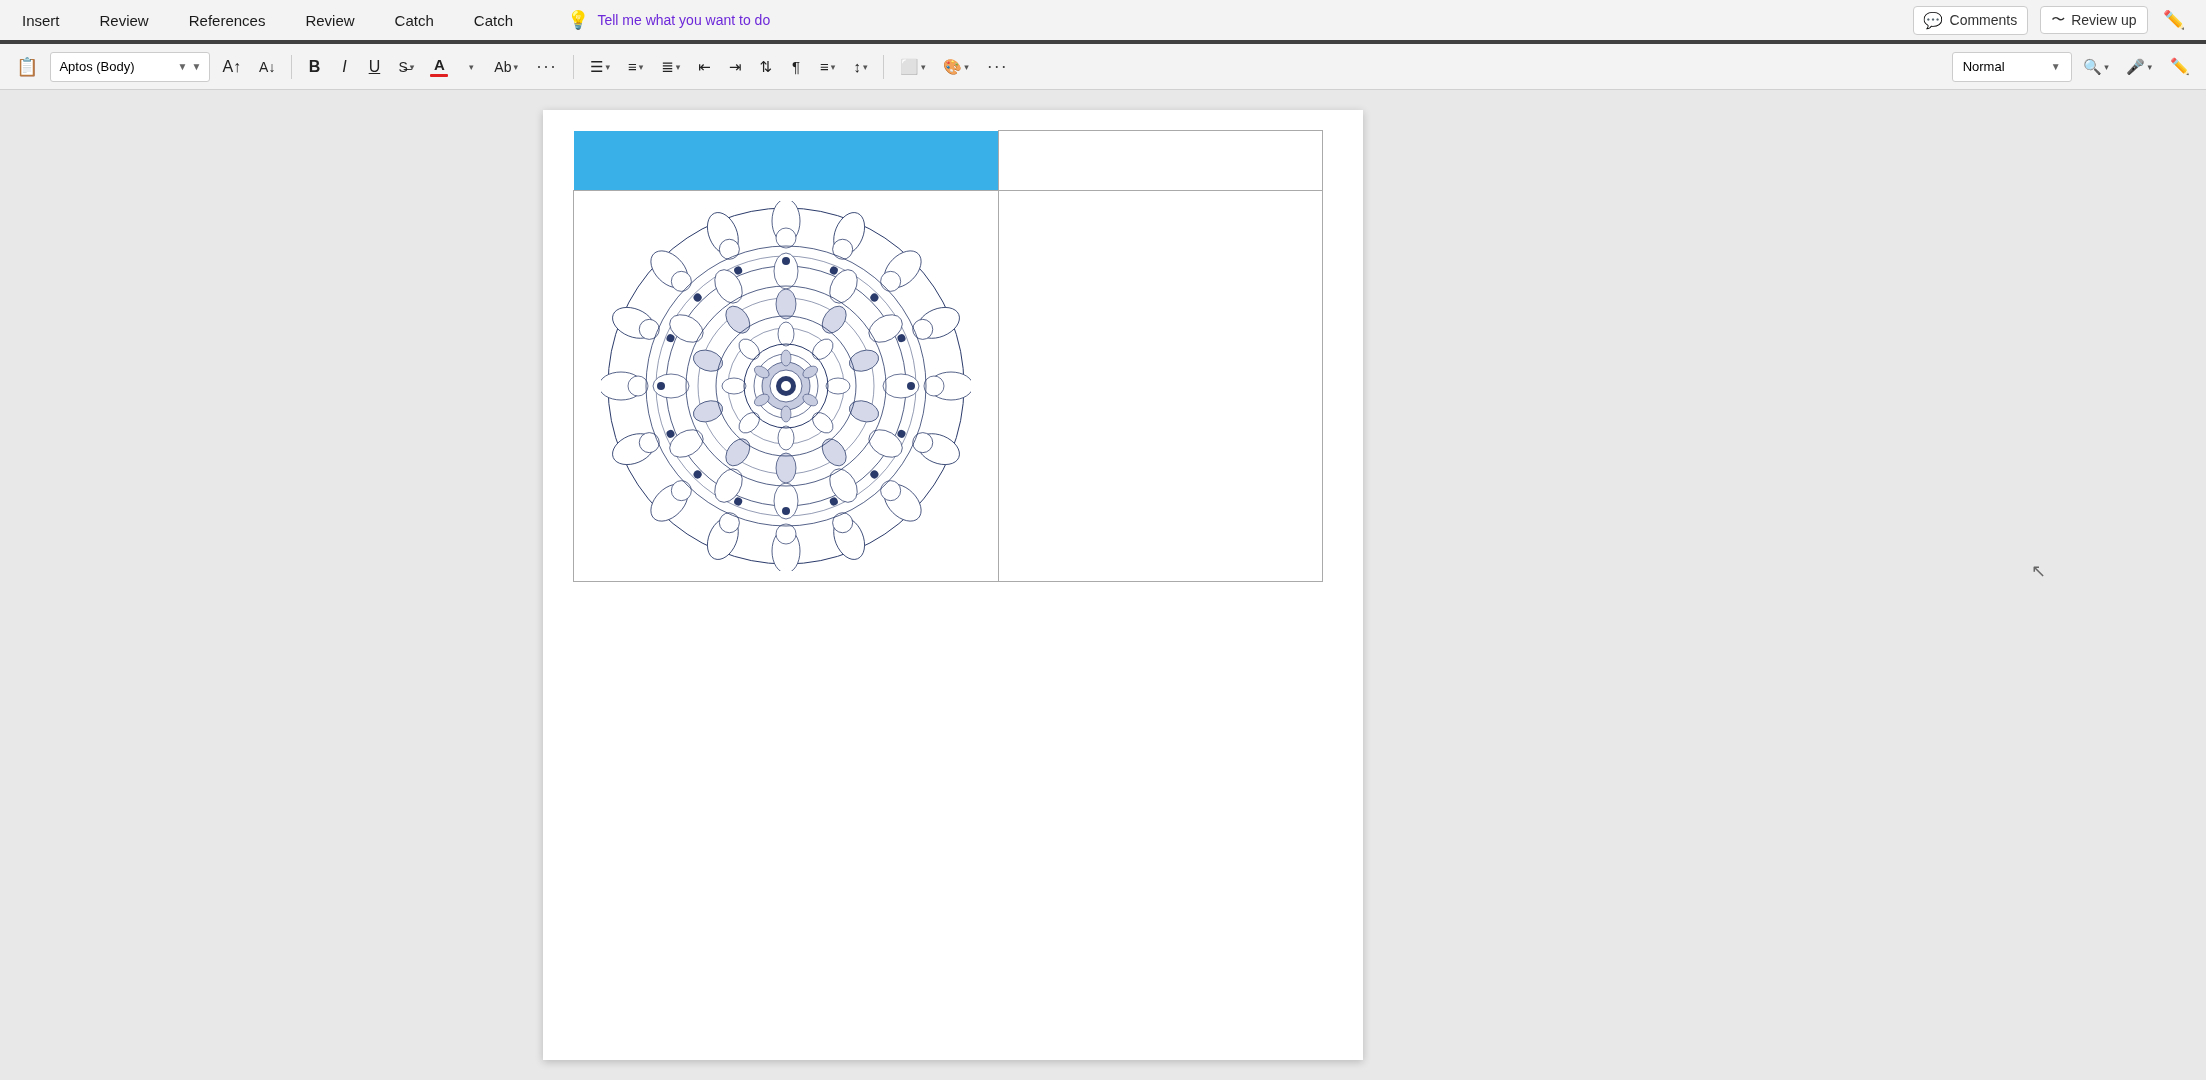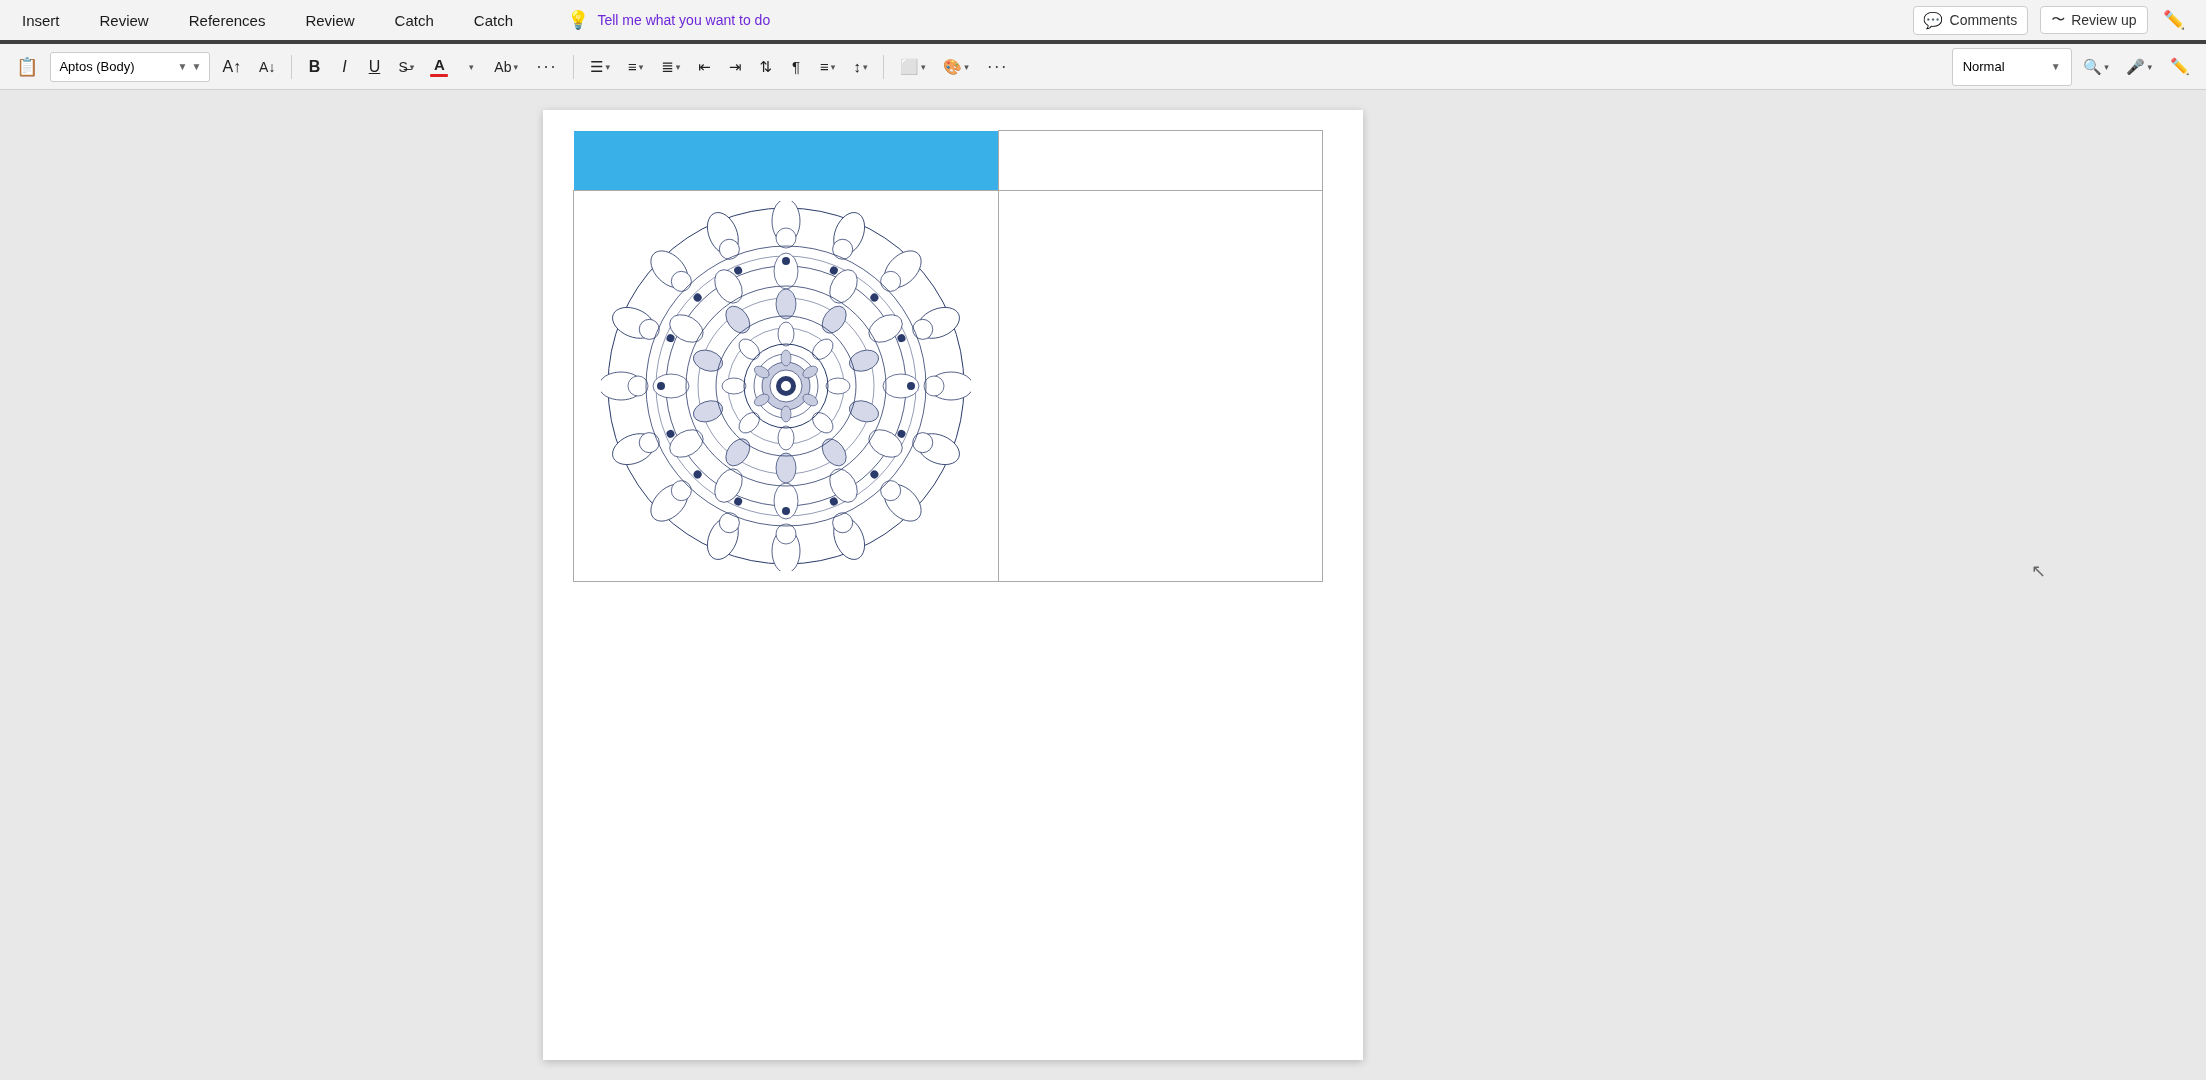--- a/index.html
+++ b/index.html
@@ -164,21 +164,21 @@
     }
     .style-box {
       display: flex;
       align-items: center;
       background: white;
       border: 1px solid #ccc;
       border-radius: 3px;
       padding: 2px 10px;
       font-size: 14px;
       min-width: 120px;
-      height: 38px;
+      height: 30px;
       cursor: pointer;
       gap: 4px;
     }
 
     
     .doc-area {
       background: #e8e8e8;
       padding: 20px 0;
       height: calc(1080px - 90px);
       display: flex;

